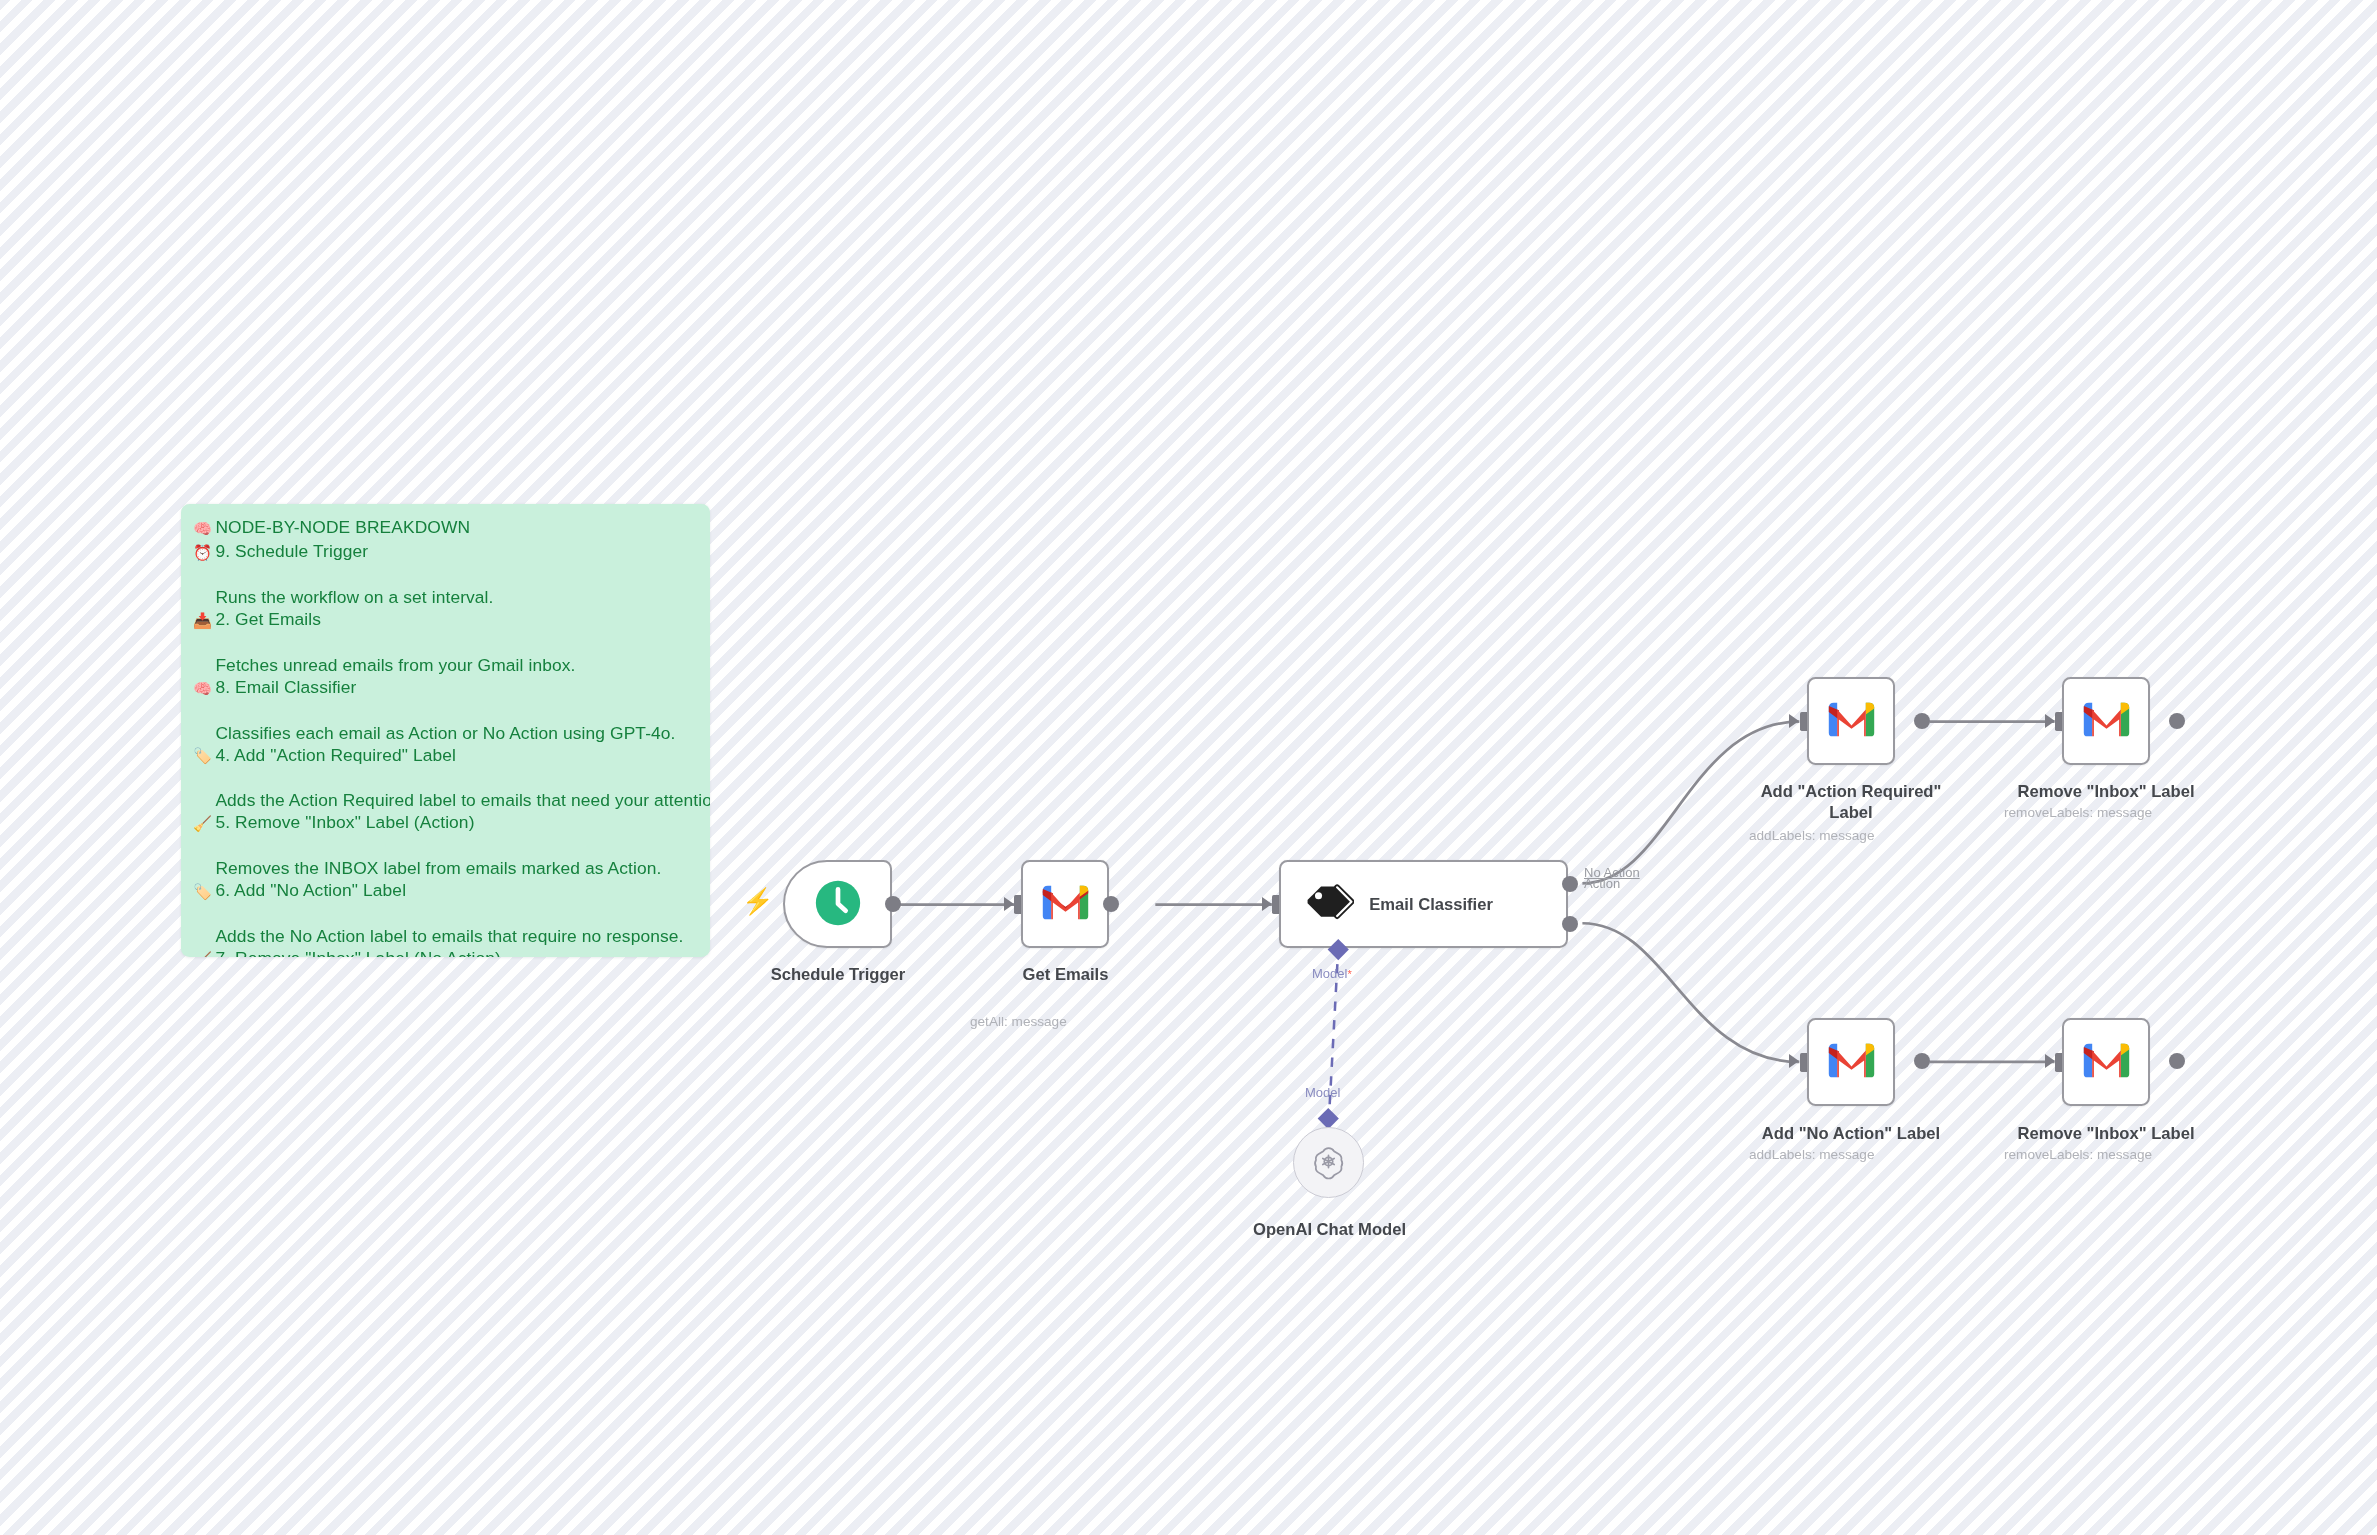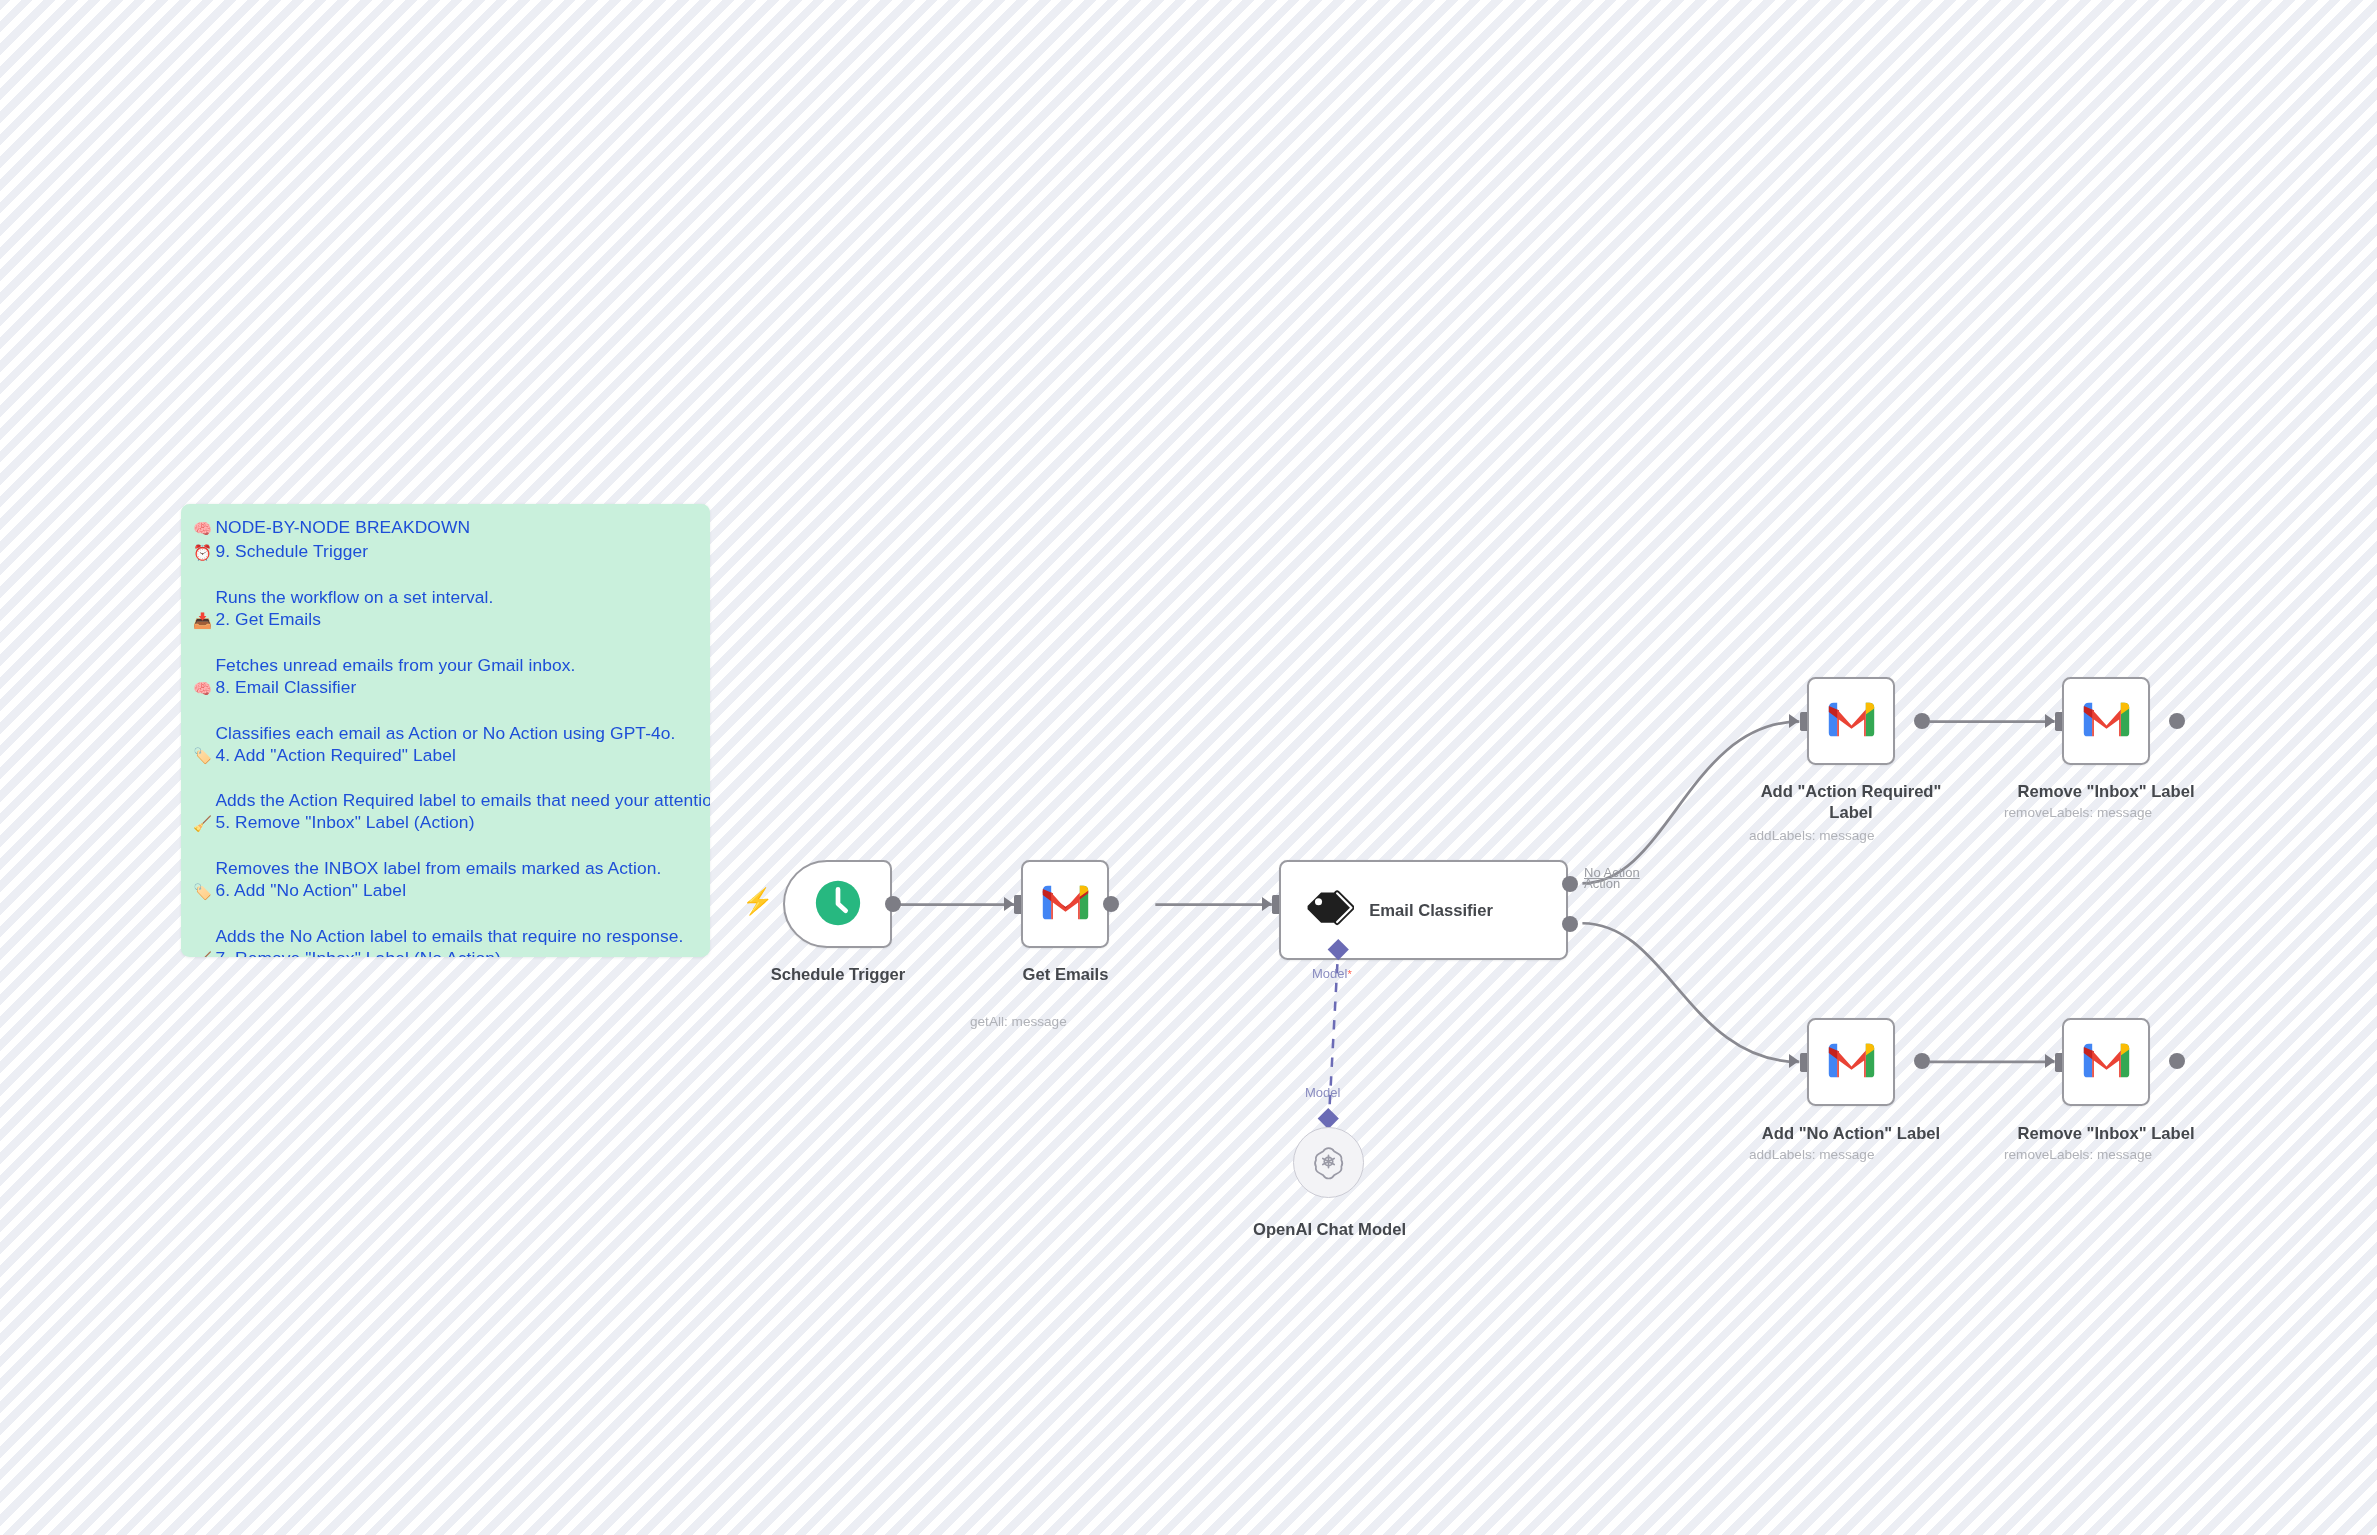--- a/index.html
+++ b/index.html
@@ -39,21 +39,21 @@
     background: #c9f0dc;
     border-radius: 8.5px;
     box-shadow: 0 0.9px 2.6px rgba(60,70,90,0.10);
     box-sizing: border-box;
     padding: 12px 15.3px 8.5px 12px;
     overflow: hidden;
   }
   .note-line {
     font-size: 17.4px;
     line-height: 22px;
-    color: #1d4ed8;
+    color: #15803d;
     white-space: nowrap;
     letter-spacing: 0.1px;
   }
   .note-line.blank { height: 22px; }
   .note-emoji {
     display: inline-block;
     width: 19px;
     margin-right: 3.4px;
     font-size: 15.3px;
     vertical-align: -0.9px;
@@ -70,21 +70,21 @@
     align-items: center;
     justify-content: center;
     box-shadow: 0 0.9px 1.7px rgba(40,45,60,0.08);
   }
   .node.square { width: 88px; height: 88px; }
   .node.trigger {
     width: 109px; height: 88px;
     border-radius: 44px 8.5px 8.5px 44px;
   }
   .node.wide {
-    width: 289px; height: 100px;
+    width: 289px; height: 88px;
     justify-content: flex-start;
     padding-left: 24px;
   }
   .node-title {
     position: absolute;
     text-align: center;
     font-size: 16.6px;
     font-weight: bold;
     color: #44474c;
     line-height: 21px;

